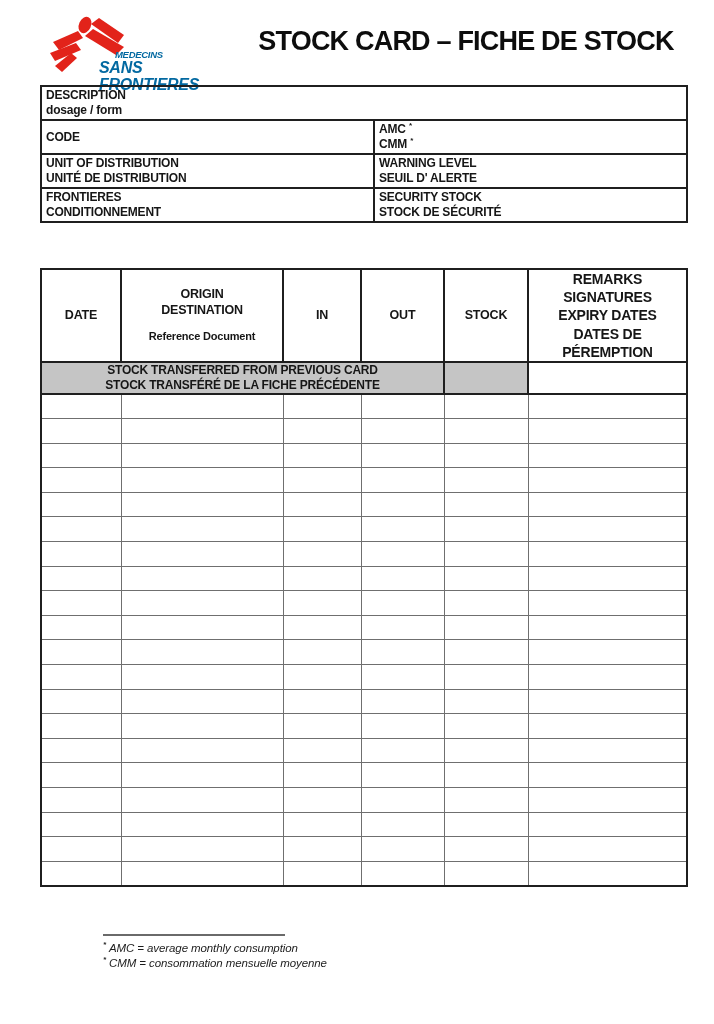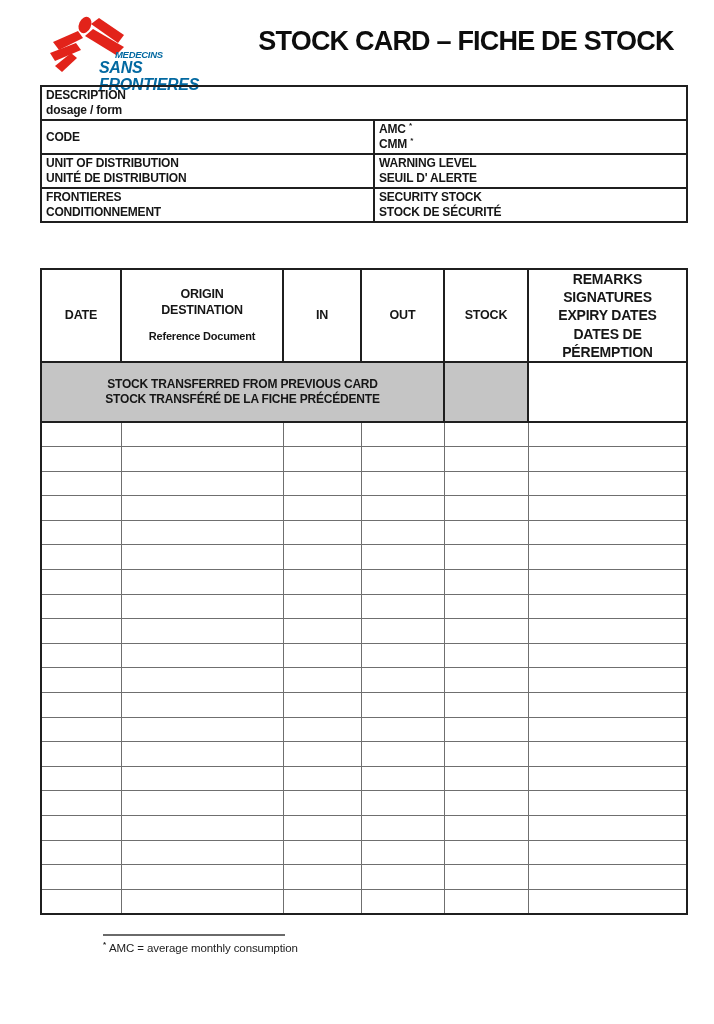--- a/index.html
+++ b/index.html
@@ -44,32 +44,32 @@
   }
   .main-table th {
     border:2px solid var(--border-dark, #1f1f1f);
     height:78px; vertical-align:middle; text-align:center;
     font-size:12.5px; font-weight:bold; line-height:1.25; letter-spacing:-0.2px; padding:0 2px;
   }
   .main-table th .sub { font-size:11px;margin-top:12px; }
   .main-table th .rsmall { font-size:14px; line-height:1.3; }
   .transfer-row td {
     border:2px solid var(--border-dark, #1f1f1f);
-    height:29px; vertical-align:middle; padding:14px;
+    height:29px; vertical-align:middle; padding:0;
   }
   td.gray { background:var(--gray-row, #c5c5c5); }
   .transfer-text { text-align:center; font-size:12px; font-weight:bold; line-height:1.25; letter-spacing:-0.2px; }
   .main-table td.entry-cell {
     border:1px solid var(--line-gray, #6f6f6f);
     border-left:1px solid #4c4c4c;
     height:24.6px; padding:0;
   }
 
   
-  .footnotes { position:absolute; left:103px; top:934px; }
+  .footnotes { position:absolute; left:103px; top:934px;font-style:italic; }
   .fn-sep { width:182px; border-top:2px solid #6a6a6a; margin-bottom:5px; }
   .fn { font-size:11.5px; color:#1c1c1c; line-height:15px; letter-spacing:-0.1px; }
   .fn sup.ast { font-size:8px; margin-right:3px; font-weight:bold; }
 </style>
 </head>
 <body>
 
 <div class="page">
 
   <div class="logo">
@@ -338,15 +338,16 @@
           <td class="entry-cell"></td>
           <td class="entry-cell"></td>
           <td class="entry-cell"></td>
         </tr>
       </tbody>
   </table>
 
   <div class="footnotes">
     <div class="fn-sep"></div>
     <div class="fn"><sup class="ast">*</sup><span>AMC = average monthly consumption</span></div>
+    <div class="fn"><sup class="ast">*</sup><span>CMM = consommation mensuelle moyenne</span></div>
   </div>
 
 </div>
 
 </body></html>

